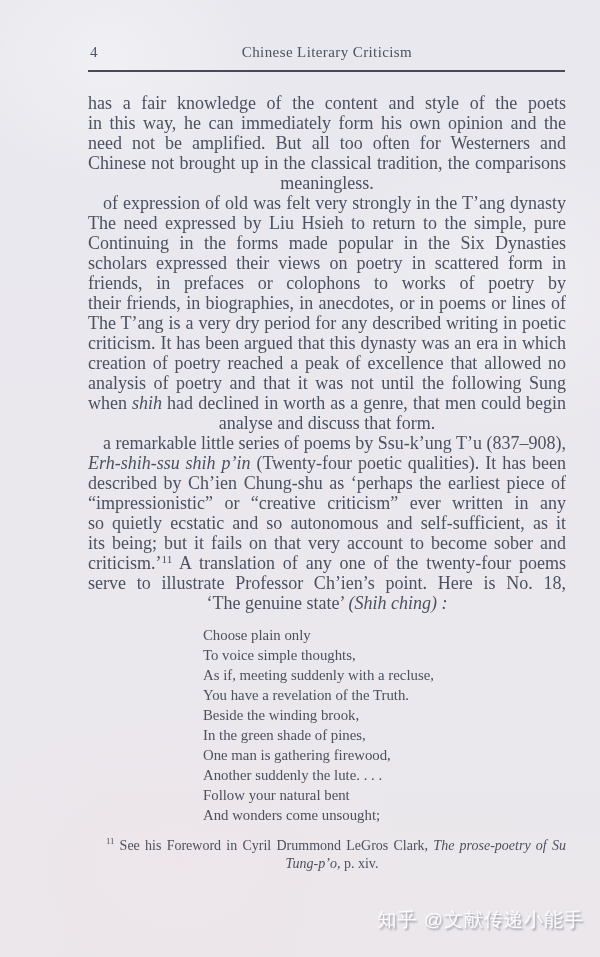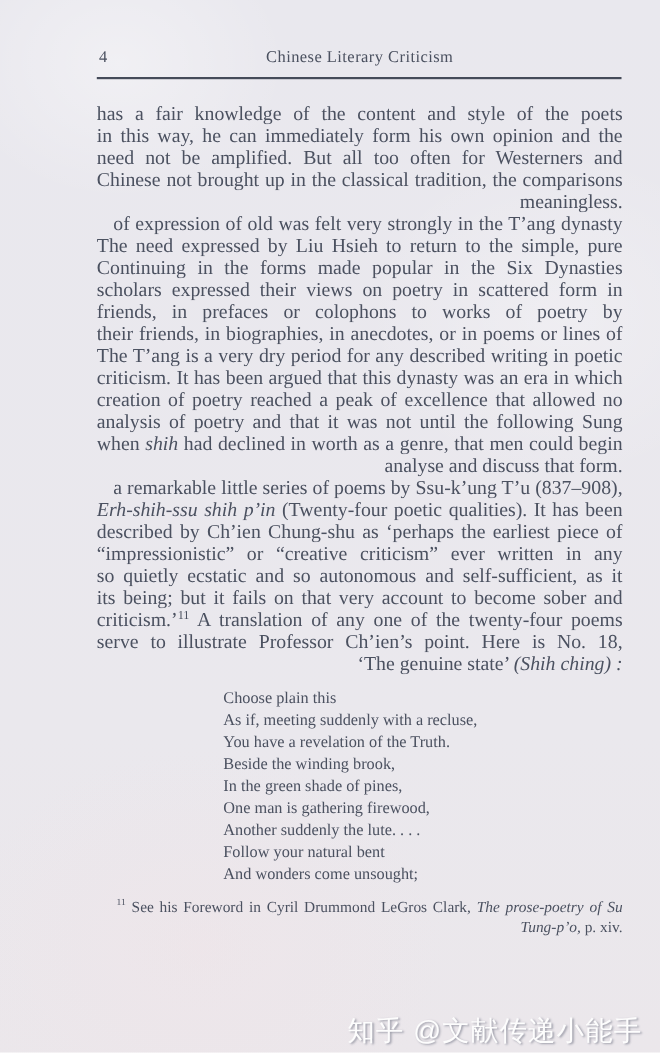--- a/index.html
+++ b/index.html
@@ -30,34 +30,34 @@
     text-align: center; letter-spacing: 0.4px;
   }
   .rule {
     margin-top: 8px; height: 0;
     border-top: 2px solid var(--rule, #454b59);
     width: 477px;
   }
   .bodytext { margin-top: 21px; font-size: 18px; }
   .line {
     height: 20px; line-height: 20px; overflow: hidden;
-    text-align: right; white-space: normal;
+    text-align: center; white-space: normal;
   }
   .line.justify { text-align: justify; text-align-last: justify; }
   .para.indent .line:first-child { padding-left: 15px; }
   sup { font-size: 0.62em; line-height: 0; vertical-align: 6px; }
   .poem { margin-top: 12px; padding-left: 115px; font-size: 14.8px; }
   .poem .line { text-align: left; }
   .footnote { margin-top: 12px; font-size: 14px; margin-left: 10px; }
   .footnote .line { height: 18px; line-height: 18px; }
   .footnote .line:first-child { padding-left: 8px; }
   .watermark {
-    position: absolute; right: 16px; bottom: 4px;
+    position: absolute; right: 16px; bottom: 24px;
     font-family: "Liberation Sans", "DejaVu Sans", sans-serif;
-    font-size: 25px; letter-spacing: 1px;
+    font-size: 19px; letter-spacing: 1px;
     color: var(--watermark, #ffffff); opacity: 0.92;
     text-shadow: 1.5px 1.5px 2px rgba(125,127,142,0.8);
   }
 </style>
 </head>
 <body>
 
 <div class="page">
   <div class="content">
 
@@ -97,21 +97,22 @@
           <div class="line justify">“impressionistic” or “creative criticism” ever written in any language,</div>
           <div class="line justify">so quietly ecstatic and so autonomous and self-sufficient, as it were, in</div>
           <div class="line justify">its being; but it fails on that very account to become sober and proper</div>
           <div class="line justify">criticism.’<sup>11</sup> A translation of any one of the twenty-four poems would</div>
           <div class="line justify">serve to illustrate Professor Ch’ien’s point. Here is No. 18, entitled</div>
           <div class="line">‘The genuine state’ <i>(Shih ching) :</i></div>
         </div>
       </main>
 
     <div class="poem" id="poem">
-        <div class="line">Choose plain this</div>
+        <div class="line">Choose plain only</div>
+        <div class="line">To voice simple thoughts,</div>
         <div class="line">As if, meeting suddenly with a recluse,</div>
         <div class="line">You have a revelation of the Truth.</div>
         <div class="line">Beside the winding brook,</div>
         <div class="line">In the green shade of pines,</div>
         <div class="line">One man is gathering firewood,</div>
         <div class="line">Another suddenly the lute. . . .</div>
         <div class="line">Follow your natural bent</div>
         <div class="line">And wonders come unsought;</div>
       </div>
 

